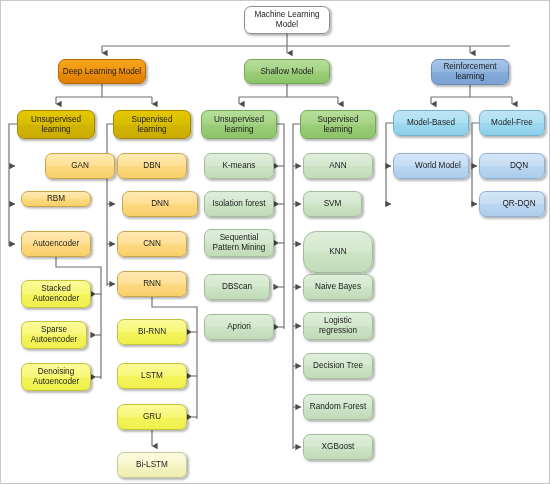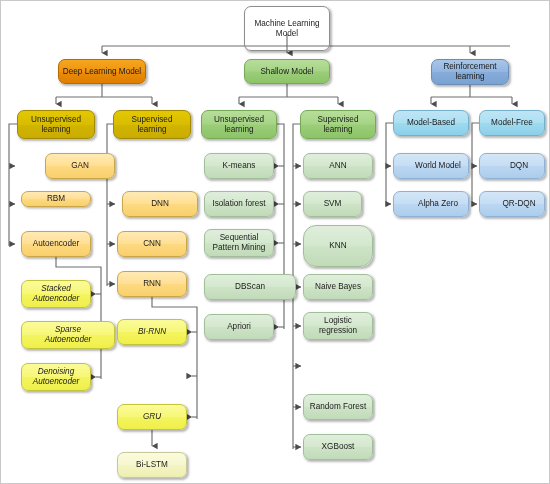--- a/index.html
+++ b/index.html
@@ -24,21 +24,21 @@
     color:#1b1b1b;
     border:1px solid #8d8d8d;
     box-shadow:1.5px 1.5px 2.2px rgba(0,0,0,0.28);
     padding:1px 2px;
     z-index:2;
     white-space:pre-line;
   }
   .c-orange{background:linear-gradient(180deg,#f6a61c 0%,#ef9412 50%,#e98b08 52%,#e07f00 100%);border-color:#b56b00;}
   .c-gold{background:linear-gradient(180deg,#e3c800 0%,#d8bc00 50%,#d2b500 52%,#c9ac00 100%);border-color:#a08800;}
   .c-amber{background:linear-gradient(180deg,#ffeab4 0%,#ffdf94 48%,#fdd981 52%,#f9cf6a 100%);border-color:#c9a64b;}
-  .c-yellow{background:linear-gradient(180deg,#fbfb9a 0%,#f7f778 48%,#f4f45f 52%,#efef4a 100%);border-color:#c3c33c;font-style:italic;}
+  .c-yellow{background:linear-gradient(180deg,#fbfb9a 0%,#f7f778 48%,#f4f45f 52%,#efef4a 100%);border-color:#c3c33c;}
   .c-cream{background:linear-gradient(180deg,#fbfbdf 0%,#f7f7cf 48%,#f4f4c4 52%,#eeeeb3 100%);border-color:#c8c89a;}
   .c-green{background:linear-gradient(180deg,#b6de9a 0%,#a6d486 48%,#9ccd79 52%,#8cc468 100%);border-color:#77a857;}
   .c-mint{background:linear-gradient(180deg,#dfeedb 0%,#d4e8ce 48%,#cde3c6 52%,#c1dbb8 100%);border-color:#a2bd9a;}
   .c-blue{background:linear-gradient(180deg,#a8c6e8 0%,#93b6e0 48%,#85acda 52%,#7aa2d2 100%);border-color:#6a8cb5;}
   .c-skyblue{background:linear-gradient(180deg,#bfe4f5 0%,#ace0f3 48%,#9edaef 52%,#8ccfe9 100%);border-color:#74b0c9;}
   .c-paleblue{background:linear-gradient(180deg,#d4e6f7 0%,#c6ddf4 48%,#bbd6f1 52%,#abcdec 100%);border-color:#8fb2d4;padding-left:16px;}
 </style>
 </head>
 <body>
 
@@ -124,21 +124,21 @@
       <path d="M385,165 L390,165" marker-end="url(#ar-r)"></path>
       <path d="M385,203 L390,203" marker-end="url(#ar-r)"></path>
 
       <path d="M478,122 L471,122 L471,205"></path>
       <path d="M471,165 L476,165" marker-end="url(#ar-r)"></path>
       <path d="M471,203 L476,203" marker-end="url(#ar-r)"></path>
 
     </g>
   </svg>
 
-  <div class="node" style="left:243px;top:5px;width:86px;height:45px;">Machine Learning
+  <div class="node" style="left:243px;top:5px;width:86px;height:28px;">Machine Learning
 Model</div>
 
   <div class="node c-orange" style="left:57px;top:58px;width:88px;height:25px;">Deep Learning Model</div>
   <div class="node c-green" style="left:243px;top:58px;width:86px;height:25px;">Shallow Model</div>
   <div class="node c-blue" style="left:430px;top:58px;width:78px;height:26px;">Reinforcement
 learning</div>
 
   <div class="node c-gold" style="left:16px;top:109px;width:78px;height:29px;">Unsupervised
 learning</div>
   <div class="node c-gold" style="left:112px;top:109px;width:78px;height:29px;">Supervised
@@ -148,46 +148,48 @@
   <div class="node c-green" style="left:299px;top:109px;width:76px;height:29px;">Supervised
 learning</div>
   <div class="node c-skyblue" style="left:392px;top:109px;width:76px;height:26px;">Model-Based</div>
   <div class="node c-skyblue" style="left:478px;top:109px;width:66px;height:26px;">Model-Free</div>
 
   <div class="node c-amber" style="left:20px;top:152px;width:70px;height:26px;margin-left:24px;">GAN</div>
   <div class="node c-amber" style="left:20px;top:190px;width:70px;height:16px;">RBM</div>
   <div class="node c-amber" style="left:20px;top:230px;width:70px;height:26px;">Autoencoder</div>
   <div class="node c-yellow" style="left:20px;top:279px;width:70px;height:28px;">Stacked
 Autoencoder</div>
-  <div class="node c-yellow" style="left:20px;top:320px;width:94px;height:28px;">Sparse
+  <div class="node c-yellow" style="left:20px;top:320px;width:66px;height:28px;">Sparse
 Autoencoder</div>
   <div class="node c-yellow" style="left:20px;top:362px;width:70px;height:28px;">Denoising
 Autoencoder</div>
 
+  <div class="node c-amber" style="left:116px;top:152px;width:70px;height:26px;">DBN</div>
   <div class="node c-amber" style="left:121px;top:190px;width:76px;height:26px;">DNN</div>
   <div class="node c-amber" style="left:116px;top:230px;width:70px;height:26px;">CNN</div>
   <div class="node c-amber" style="left:116px;top:270px;width:70px;height:26px;">RNN</div>
   <div class="node c-yellow" style="left:116px;top:318px;width:70px;height:26px;">BI-RNN</div>
+  <div class="node c-yellow" style="left:116px;top:362px;width:70px;height:26px;">LSTM</div>
   <div class="node c-yellow" style="left:116px;top:403px;width:70px;height:26px;">GRU</div>
   <div class="node c-cream" style="left:116px;top:451px;width:70px;height:26px;">Bi-LSTM</div>
 
   <div class="node c-mint" style="left:203px;top:152px;width:70px;height:26px;">K-means</div>
   <div class="node c-mint" style="left:203px;top:190px;width:70px;height:26px;">Isolation forest</div>
   <div class="node c-mint" style="left:203px;top:228px;width:70px;height:28px;">Sequential
 Pattern Mining</div>
-  <div class="node c-mint" style="left:203px;top:273px;width:92px;height:26px;">DBScan</div>
+  <div class="node c-mint" style="left:203px;top:273px;width:66px;height:26px;">DBScan</div>
   <div class="node c-mint" style="left:203px;top:313px;width:70px;height:26px;">Apriori</div>
 
   <div class="node c-mint" style="left:302px;top:152px;width:70px;height:26px;">ANN</div>
   <div class="node c-mint" style="left:302px;top:190px;width:59px;height:26px;">SVM</div>
-  <div class="node c-mint" style="left:302px;top:224px;width:70px;height:42px;border-radius:13px;">KNN</div>
+  <div class="node c-mint" style="left:302px;top:230px;width:70px;height:42px;border-radius:13px;">KNN</div>
   <div class="node c-mint" style="left:302px;top:273px;width:70px;height:26px;">Naive Bayes</div>
   <div class="node c-mint" style="left:302px;top:311px;width:70px;height:28px;">Logistic
 regression</div>
+  <div class="node c-mint" style="left:302px;top:352px;width:70px;height:26px;">Decision Tree</div>
   <div class="node c-mint" style="left:302px;top:393px;width:70px;height:26px;text-align:center;">Random Forest</div>
   <div class="node c-mint" style="left:302px;top:433px;width:70px;height:26px;">XGBoost</div>
 
   <div class="node c-paleblue" style="left:392px;top:152px;width:76px;height:26px;">World Model</div>
-  <div class="node c-paleblue" style="left:392px;top:190px;width:76px;height:26px;">Alpha Zero</div>
   <div class="node c-paleblue" style="left:478px;top:152px;width:66px;height:26px;">DQN</div>
   <div class="node c-paleblue" style="left:478px;top:190px;width:66px;height:26px;">QR-DQN</div>
 
 </div>
 
 </body></html>

